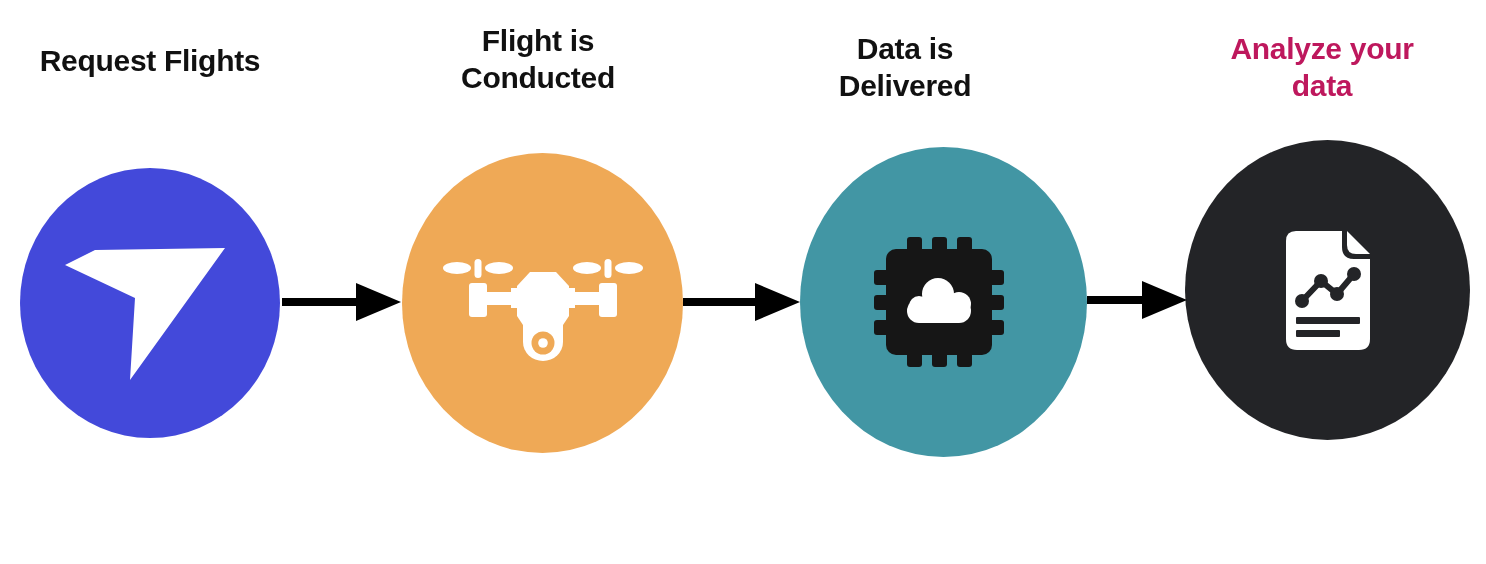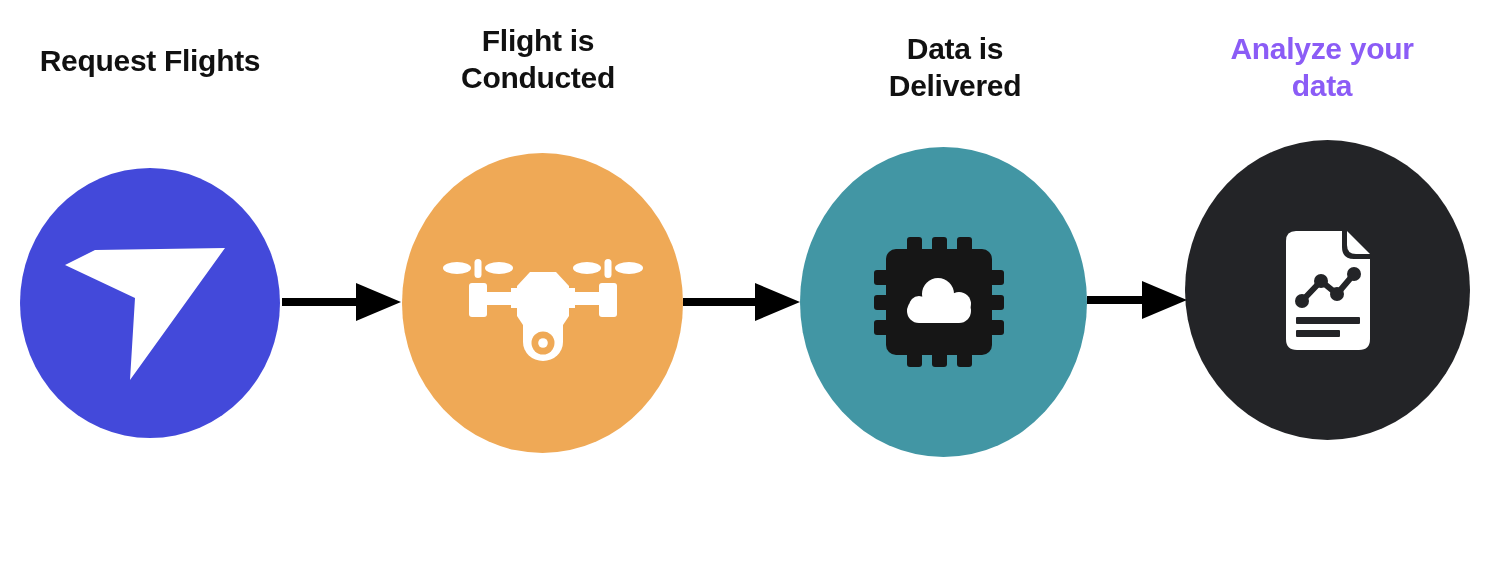--- a/index.html
+++ b/index.html
@@ -6,21 +6,21 @@
   .canvas {
     position:relative; width:1486px; height:564px; background:#ffffff;
     font-family:"Liberation Sans", sans-serif; overflow:hidden;
   }
   .step-label {
     position:absolute; font-weight:700; font-size:30px; line-height:37px;
     text-align:center; letter-spacing:-0.3px;
   }
   .label-1 { left:0px;    top:42px; width:300px; }
   .label-2 { left:428px;  top:22px; width:220px; }
-  .label-3 { left:845px;  top:30px; width:220px; }
+  .label-3 { left:795px;  top:30px; width:220px; }
   .label-4 { left:1207px; top:30px; width:230px; }
   .circle {
     position:absolute; border-radius:50%;
     display:flex; align-items:center; justify-content:center;
   }
   .circle-1 { left:20px;   top:168px; width:260px; height:270px; }
   .circle-2 { left:402px;  top:153px; width:281px; height:300px; }
   .circle-3 { left:800px;  top:147px; width:287px; height:310px; }
   .circle-4 { left:1185px; top:140px; width:285px; height:300px; }
   .circle-2 svg { margin-top:14px; }
@@ -37,21 +37,21 @@
   .head-3  { left:1142px; top:281px; }
 </style>
 </head>
 <body>
 
 <div class="canvas" style="background: rgb(255, 255, 255); padding-left: 44px;">
 
   <div class="step-label label-1" style="color: rgb(17, 17, 17);">Request Flights</div>
   <div class="step-label label-2" style="color: rgb(17, 17, 17);">Flight is Conducted</div>
   <div class="step-label label-3" style="color: rgb(17, 17, 17);">Data is Delivered</div>
-  <div class="step-label label-4" style="color: #8b5cf6;">Analyze your data</div>
+  <div class="step-label label-4" style="color: #be185d;">Analyze your data</div>
 
   <div class="circle circle-1" style="background: rgb(67, 73, 218);">
     <svg width="260" height="270" viewBox="0 0 260 270">
       <polygon points="45,97 75,82 205,80 110,212 115,130" style="fill: rgb(255, 255, 255);"></polygon>
     </svg>
   </div>
 
   <div class="circle circle-2" style="background: rgb(239, 169, 86);">
     <svg width="200" height="104" viewBox="0 0 200 104">
       <g style="fill: rgb(255, 255, 255);">

